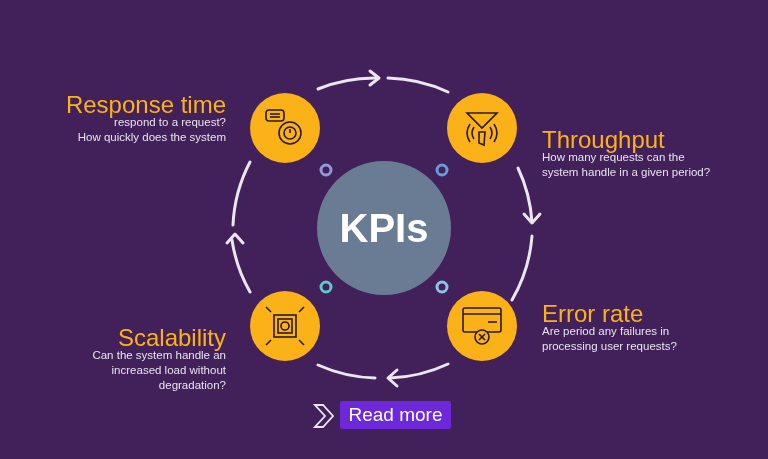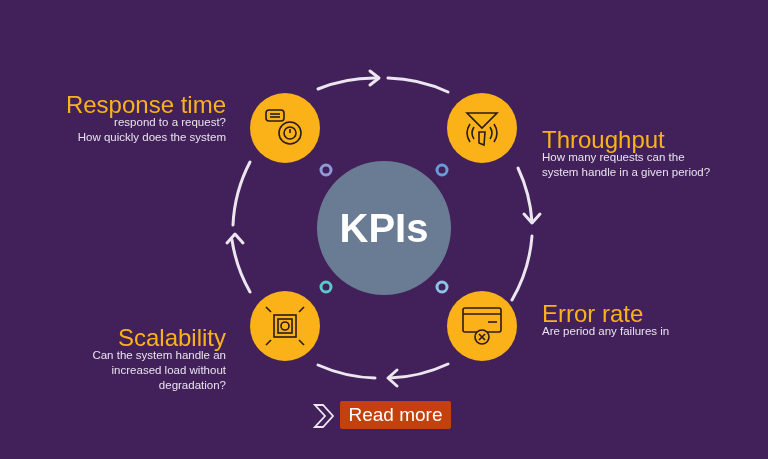--- a/index.html
+++ b/index.html
@@ -3,21 +3,21 @@
 <meta charset="utf-8">
 <style>
   html,body{margin:0;padding:0;}
   body{width:768px;height:459px;background:#42215a;position:relative;overflow:hidden;font-family:"Liberation Sans",sans-serif;}
   svg.diagram{position:absolute;left:0;top:0;}
   .label{position:absolute;width:200px;}
   .label .title{color:#fbb219;font-size:24px;font-weight:normal;line-height:20px;}
   .label .desc{color:#e8e2ee;font-size:11.5px;line-height:15px;}
   .left{text-align:right;}
   .right{text-align:left;}
-  .read-more{position:absolute;left:340px;top:401px;width:111px;height:28px;background:#c2410c;color:#fff;font-size:19px;line-height:28px;text-align:center;border-radius:2px;cursor:pointer;}
+  .read-more{position:absolute;left:340px;top:401px;width:111px;height:28px;background:#6d28d9;color:#fff;font-size:19px;line-height:28px;text-align:center;border-radius:2px;cursor:pointer;}
   .chev{position:absolute;left:313px;top:403px;}
 </style>
 </head>
 <body>
 
 <svg class="diagram" width="768" height="459">
 
   <g fill="none" stroke="#ebe6ef" stroke-width="3" stroke-linecap="round">
     <path d="M318 89 A150 150 0 0 1 376 78"></path>
     <path d="M388 78 A150 150 0 0 1 448 92"></path>
@@ -106,18 +106,19 @@
 <div class="label left" style="left:26px;top:312px;margin-top:16px;">
   <div class="title">Scalability</div>
   <div class="desc">Can the system handle an</div>
   <div class="desc">increased load without</div>
   <div class="desc">degradation?</div>
 </div>
 
 <div class="label right" style="left:542px;top:304px;">
   <div class="title">Error rate</div>
   <div class="desc">Are period any failures in</div>
+  <div class="desc">processing user requests?</div>
 </div>
 
 <svg class="chev" width="22" height="26">
   <path d="M2 2 L10 2 L20 13 L10 24 L2 24 L12 13 Z" fill="none" stroke="#ebe6ef" stroke-width="1.8" stroke-linejoin="miter"></path>
 </svg>
 <div class="read-more">Read more</div>
 
 </body></html>

